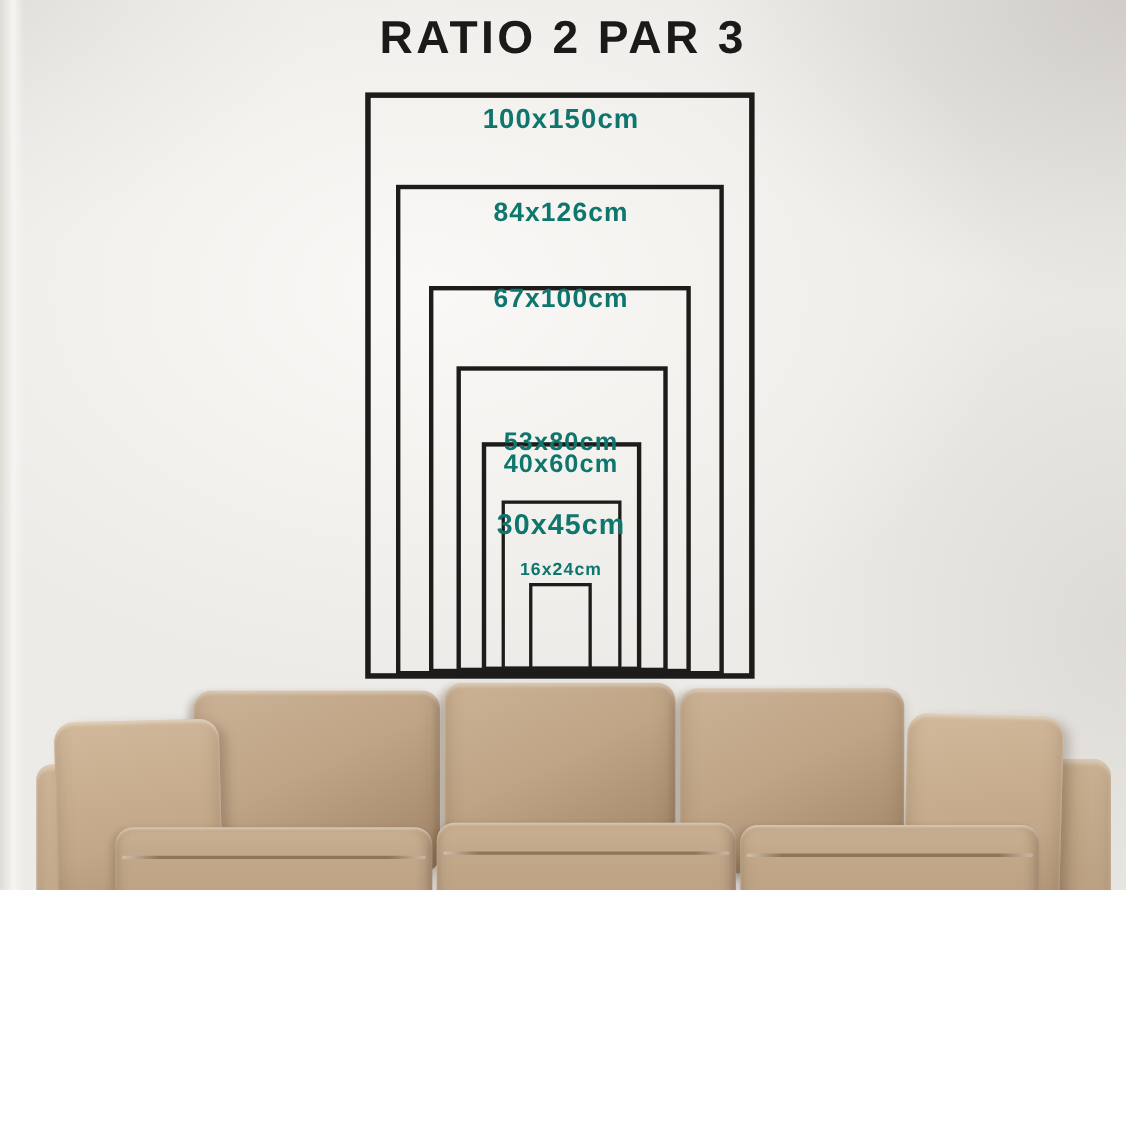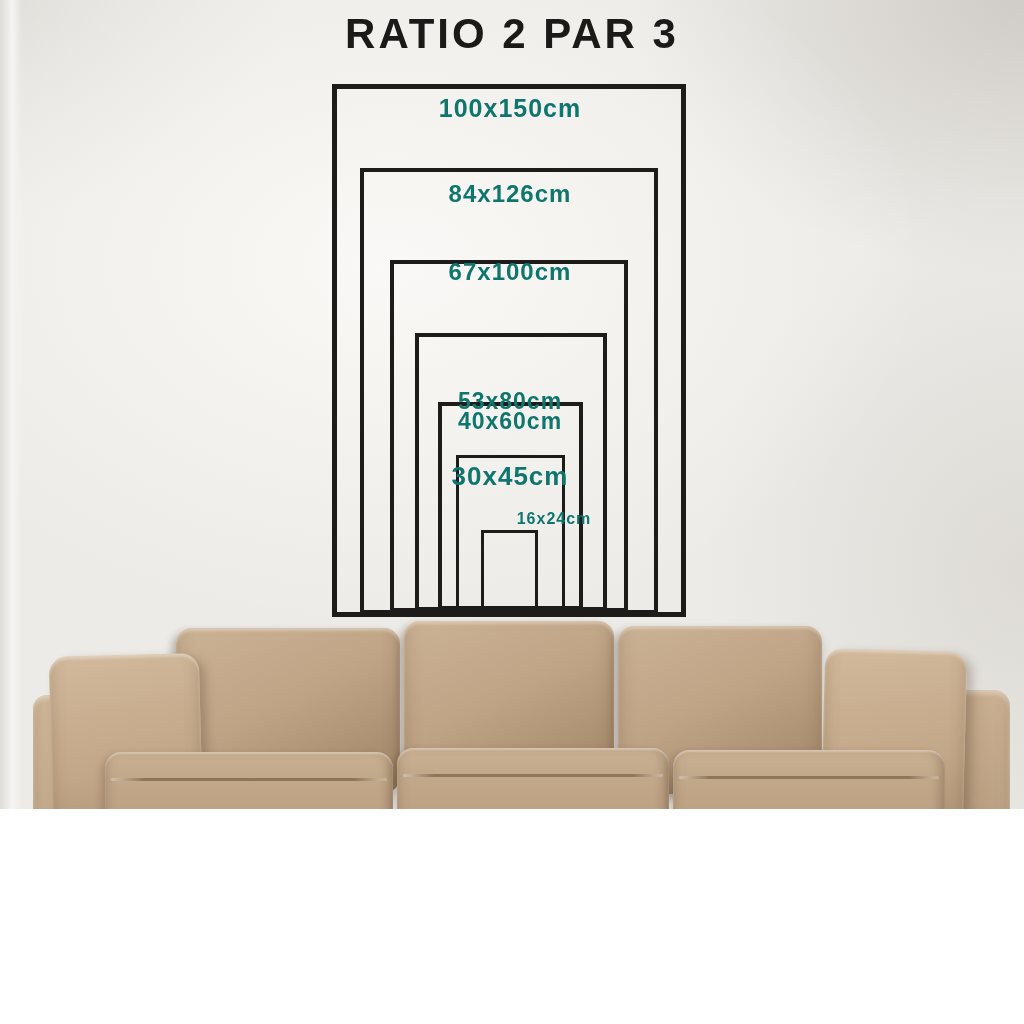--- a/index.html
+++ b/index.html
@@ -60,21 +60,21 @@
   .slabel {
     position:absolute; left:510px; transform:translateX(-50%);
     font-weight:bold; color:#0f766e; letter-spacing:1px; line-height:1; white-space:nowrap;
   }
   .l1 { top:96px;  font-size:25px; }
   .l2 { top:182px; font-size:24px; }
   .l3 { top:260px; font-size:24px; }
   .l4 { top:363px; font-size:23px;margin-top:27px; }
   .l5 { top:410px; font-size:23px; }
   .l6 { top:463px; font-size:26px; }
-  .l7 { top:511px; font-size:16px;margin-left:44px; }
+  .l7 { top:511px; font-size:16px; }
 
   
   .sofa-part { position:absolute; }
   .shell-left {
     left:33px; top:695px; width:145px; height:215px; border-radius:14px 8px 0 0;
     background:linear-gradient(110deg,#d3ba9c 0%, #b59a7c 55%, #9d8264 100%);
     box-shadow:inset 0 4px 4px rgba(255,255,255,.35), inset 0 -12px 16px rgba(82,63,44,.3);
   }
   .shell-right {
     left:905px; top:690px; width:105px; height:220px; border-radius:10px 16px 0 0;

